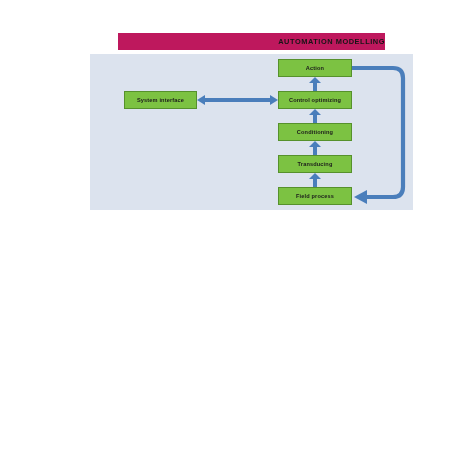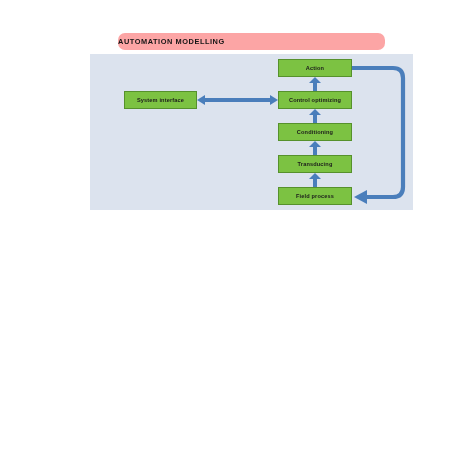--- a/index.html
+++ b/index.html
@@ -24,25 +24,24 @@
     background: #ffffff;
   }
 
   
   #title-banner {
     position: absolute;
     left: 118px;
     top: 33px;
     width: 267px;
     height: 17px;
-    background: #fca5a5;
+    background: #be185d;
     display: flex;
     align-items: center;
-    justify-content: flex-start;
-    border-radius: 7px;
+    justify-content: flex-end;
   }
   #title-banner .title-text {
     font-size: 7.4px;
     font-weight: bold;
     color: #151515;
     letter-spacing: 0.55px;
     white-space: nowrap;
     font-family: "Liberation Sans", sans-serif;
   }
 

